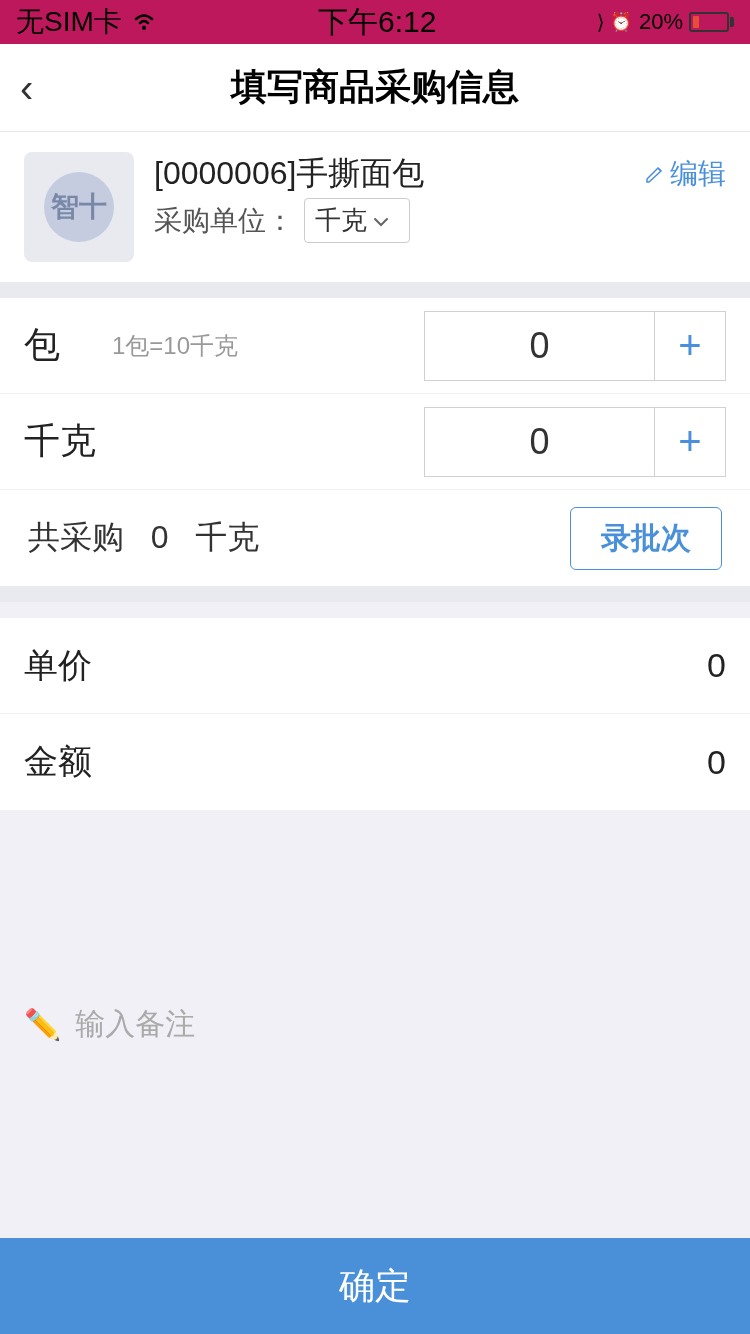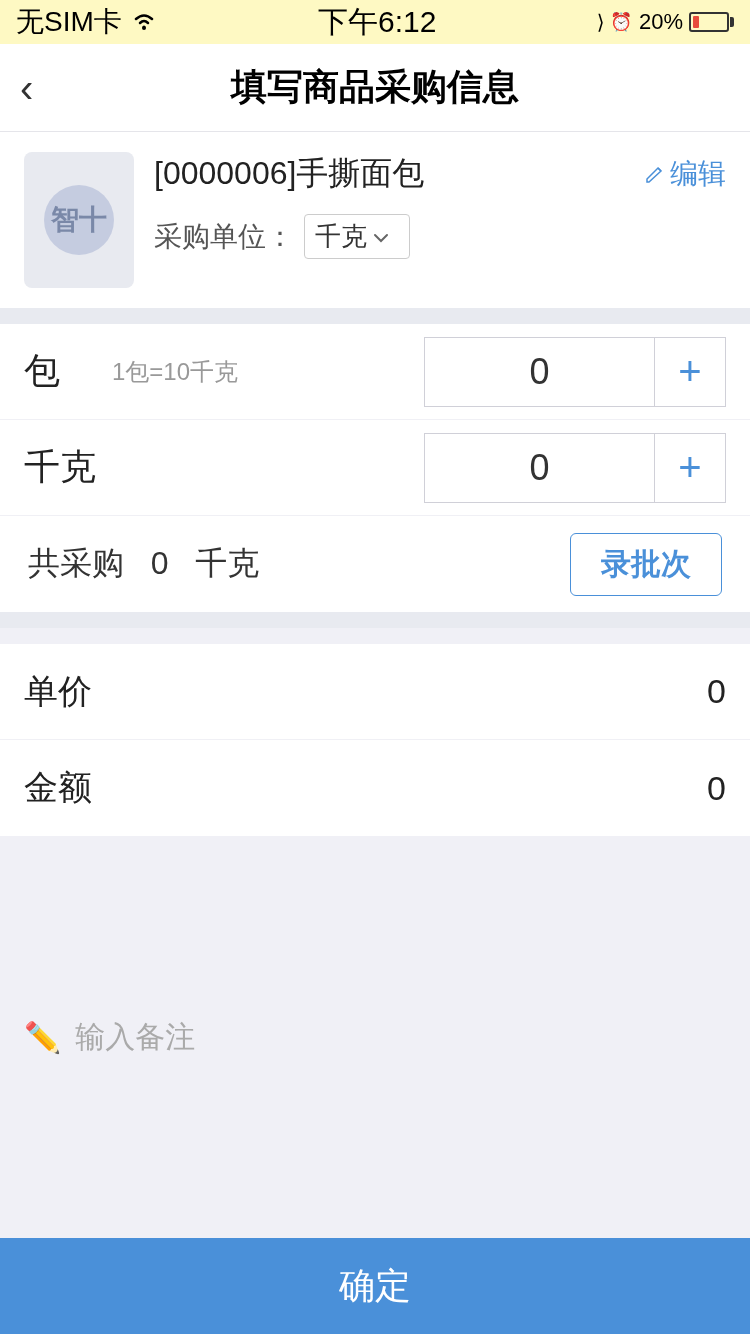--- a/index.html
+++ b/index.html
@@ -8,21 +8,21 @@
       width: 750px;
       min-height: 1334px;
       font-family: -apple-system, "PingFang SC", "Helvetica Neue", sans-serif;
       background: #f0f0f6;
       display: flex;
       flex-direction: column;
     }
 
     
     .status-bar {
-      background: #fef9c3;
+      background: #be185d;
       height: 44px;
       display: flex;
       align-items: center;
       justify-content: space-between;
       padding: 0 16px;
       font-size: 28px;
     }
     .status-bar-left {
       font-size: 28px;
       color: #000;
@@ -100,21 +100,21 @@
     .product-card {
       background: #fff;
       padding: 20px 24px;
       margin-top: 0;
       display: flex;
       align-items: flex-start;
       gap: 20px;
     }
     .product-image {
       width: 110px;
-      height: 136px;
+      height: 110px;
       background: #e8eaf0;
       border-radius: 8px;
       display: flex;
       align-items: center;
       justify-content: center;
       flex-shrink: 0;
       overflow: hidden;
     }
     .product-image-inner {
       width: 70px;
@@ -128,21 +128,21 @@
       color: #7a88a8;
       font-weight: bold;
     }
     .product-info {
       flex: 1;
     }
     .product-name-row {
       display: flex;
       justify-content: space-between;
       align-items: center;
-      margin-bottom: 18px;
+      margin-bottom: 2px;
     }
     .product-name {
       font-size: 32px;
       color: #222;
       font-weight: 500;
     }
     .edit-btn {
       font-size: 28px;
       color: #4a90d9;
       display: flex;

